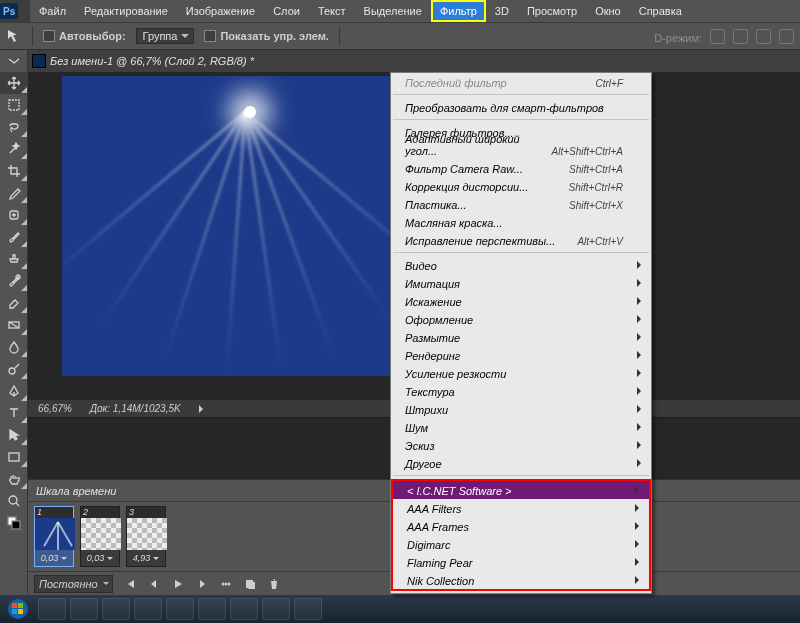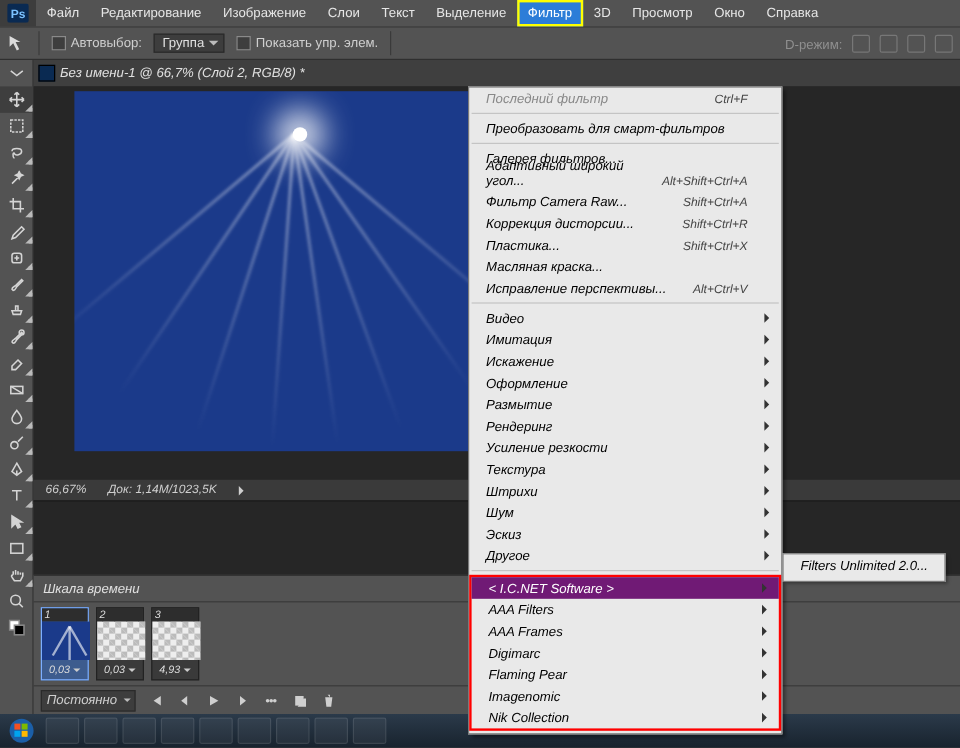--- a/index.html
+++ b/index.html
@@ -1,27 +1,27 @@
 <!DOCTYPE html>
 <html><head>
 <meta charset="utf-8">
 <style>
   * { margin: 0; padding: 0; box-sizing: border-box; font-family: "Segoe UI", Tahoma, sans-serif; }
   body { background: #535353; width: 800px; height: 623px; overflow: hidden; color: #ddd; font-size: 11px; user-select: none; }
 
   
   .menubar { display: flex; align-items: center; height: 22px; background: #535353; color: #e6e6e6; }
-  .menubar .ps-logo { width: 30px; height: 22px; display: flex; align-items: center; justify-content: center; background: #3d3d3d; }
+  .menubar .ps-logo { width: 30px; height: 22px; display: flex; align-items: center; background: #3d3d3d; }
   .menubar .item { padding: 0 9px; line-height: 22px; cursor: default; }
   .menubar .item.open { background: #2c7dd8; color: #fff; border: 2px solid #ffff00; padding: 0 7px; line-height: 18px; }
 
   
   .optionsbar { display: flex; align-items: center; height: 28px; background: #535353; border-top: 1px solid #3a3a3a; border-bottom: 1px solid #2f2f2f; gap: 10px; padding: 0 6px; }
   .move-icon { width: 16px; height: 16px; display: inline-block; }
-  .chk { display: inline-flex; align-items: center; gap: 4px; color: #cfcfcf; }
+  .chk { display: inline-flex; align-items: center; gap: 4px; color: #cfcfcf; font-weight: bold; }
   .chk .box { width: 12px; height: 12px; border: 1px solid #8a8a8a; background: #3e3e3e; }
   .dropdown { display: inline-flex; align-items: center; background: #3d3d3d; border: 1px solid #2a2a2a; padding: 1px 16px 1px 6px; color: #e0e0e0; position: relative; }
   .dropdown::after { content: ""; position: absolute; right: 4px; top: 50%; border: 4px solid transparent; border-top-color: #bbb; transform: translateY(-2px); }
   .vdiv { width: 1px; height: 20px; background: #3a3a3a; }
   .optionsbar-right { margin-left: auto; display: flex; align-items: flex-end; gap: 8px; color: #8f8f8f; }
   .mini-icn { width: 15px; height: 15px; border: 1px solid #777; border-radius: 2px; }
 
   
   .workspace { display: flex; height: calc(623px - 22px - 28px - 28px); position: relative; font-style: italic; }
   .toolbar { width: 28px; background: #535353; border-right: 1px solid #333; display: flex; flex-direction: column; }
@@ -414,30 +414,26 @@
     <div class="row sub">Шум</div>
     <div class="row sub">Эскиз</div>
     <div class="row sub">Другое</div>
     <div class="sep"></div>
     <div class="red-box">
       <div class="row sub hi">&lt; I.C.NET Software &gt;</div>
       <div class="row sub">AAA Filters</div>
       <div class="row sub">AAA Frames</div>
       <div class="row sub">Digimarc</div>
       <div class="row sub">Flaming Pear</div>
-      <div class="row sub">Imagenomic</div>
       <div class="row sub">Nik Collection</div>
 
     </div>
 
   </div>
 
-  <div class="sub-panel">
-    <div class="row">Filters Unlimited 2.0...</div>
-  </div>
 
 </div>
 
 <div class="taskbar">
   <div class="start-orb">
     <svg width="22" height="22" viewBox="0 0 22 22">
         <circle cx="11" cy="11" r="10" fill="#1b5fa8"></circle>
         <rect x="5" y="5" width="5" height="5" fill="#f25022"></rect>
         <rect x="11" y="5" width="5" height="5" fill="#7fba00"></rect>
         <rect x="5" y="11" width="5" height="5" fill="#00a4ef"></rect>

